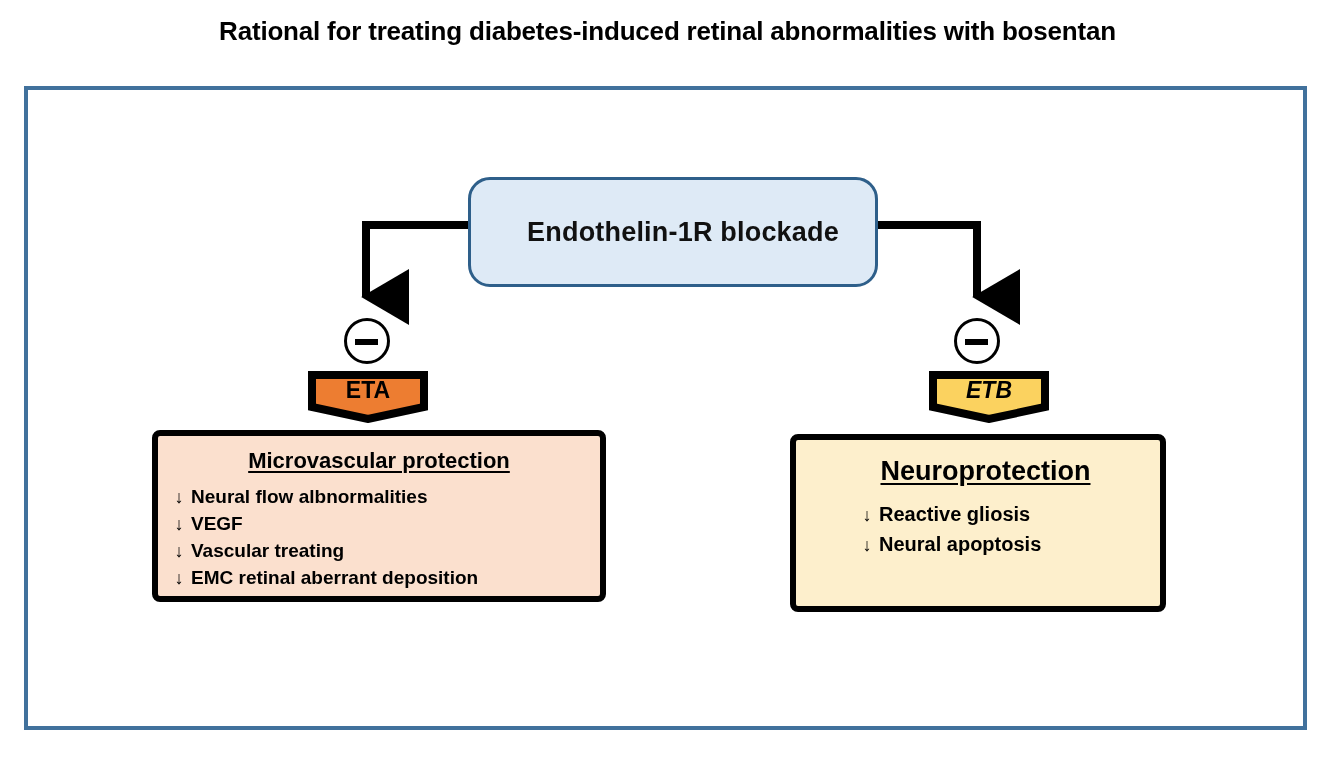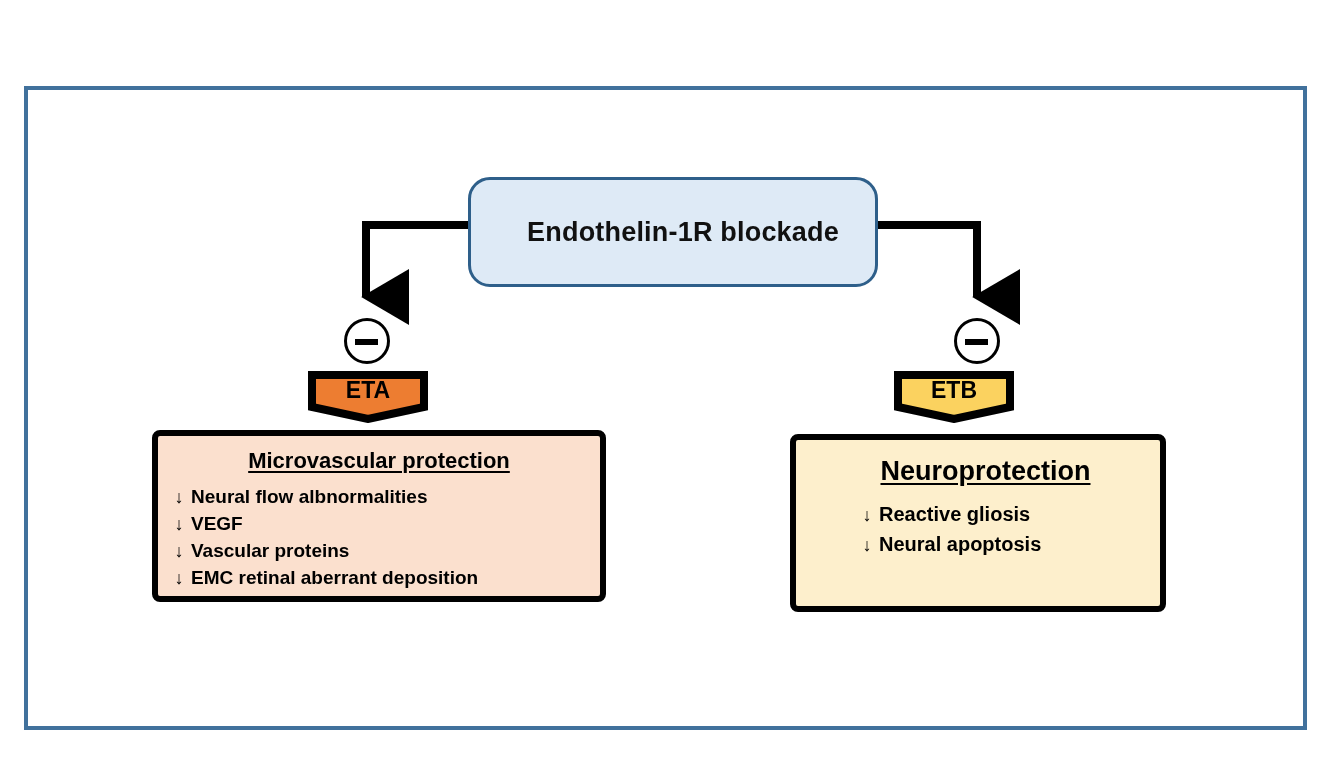--- a/index.html
+++ b/index.html
@@ -115,21 +115,21 @@
     left: 0;
     top: 6px;
     width: 120px;
     text-align: center;
     font-size: 23px;
     font-weight: bold;
     color: #000000;
     pointer-events: none;
   }
   #receptor-eta { left: 308px; top: 371px; }
-  #receptor-etb { left: 894px; top: 371px; }
+  #receptor-etb { left: 929px; top: 371px; font-style: italic; }
 
   
   .outcome-box {
     position: absolute;
     box-sizing: border-box;
     border: 6px solid #000000;
     border-radius: 8px;
   }
   #outcome-box-microvascular {
     left: 152px;
@@ -204,20 +204,21 @@
   .outcome-item .item-text {
     flex: 0 0 auto;
     padding-left: 3px;
   }
 </style>
 </head>
 <body>
 
 <div id="figure">
 
+  <div id="title">Rational for treating diabetes-induced retinal abnormalities with bosentan</div>
 
   <div id="outer-frame"></div>
 
   <svg id="connectors" viewBox="0 0 1335 757" width="1335" height="757" xmlns="http://www.w3.org/2000/svg">
     <defs>
       <marker id="arrowhead-down" markerWidth="7" markerHeight="6" refX="3.5" refY="5.4" orient="auto" markerUnits="strokeWidth">
         <polygon points="0,0 7,0 3.5,6" fill="#000000"></polygon>
       </marker>
     </defs>
 
@@ -257,21 +258,21 @@
       <li class="outcome-item">
         <span class="down-arrow-icon">↓</span>
         <span class="item-text">Neural flow albnormalities</span>
       </li>
       <li class="outcome-item">
         <span class="down-arrow-icon">↓</span>
         <span class="item-text">VEGF</span>
       </li>
       <li class="outcome-item">
         <span class="down-arrow-icon">↓</span>
-        <span class="item-text">Vascular proteins</span>
+        <span class="item-text">Vascular treating</span>
       </li>
       <li class="outcome-item">
         <span class="down-arrow-icon">↓</span>
         <span class="item-text">EMC retinal aberrant deposition</span>
       </li>
     </ul>
   </div>
 
   <div class="outcome-box" id="outcome-box-neuroprotection">
     <div class="outcome-heading">Neuroprotection</div>

